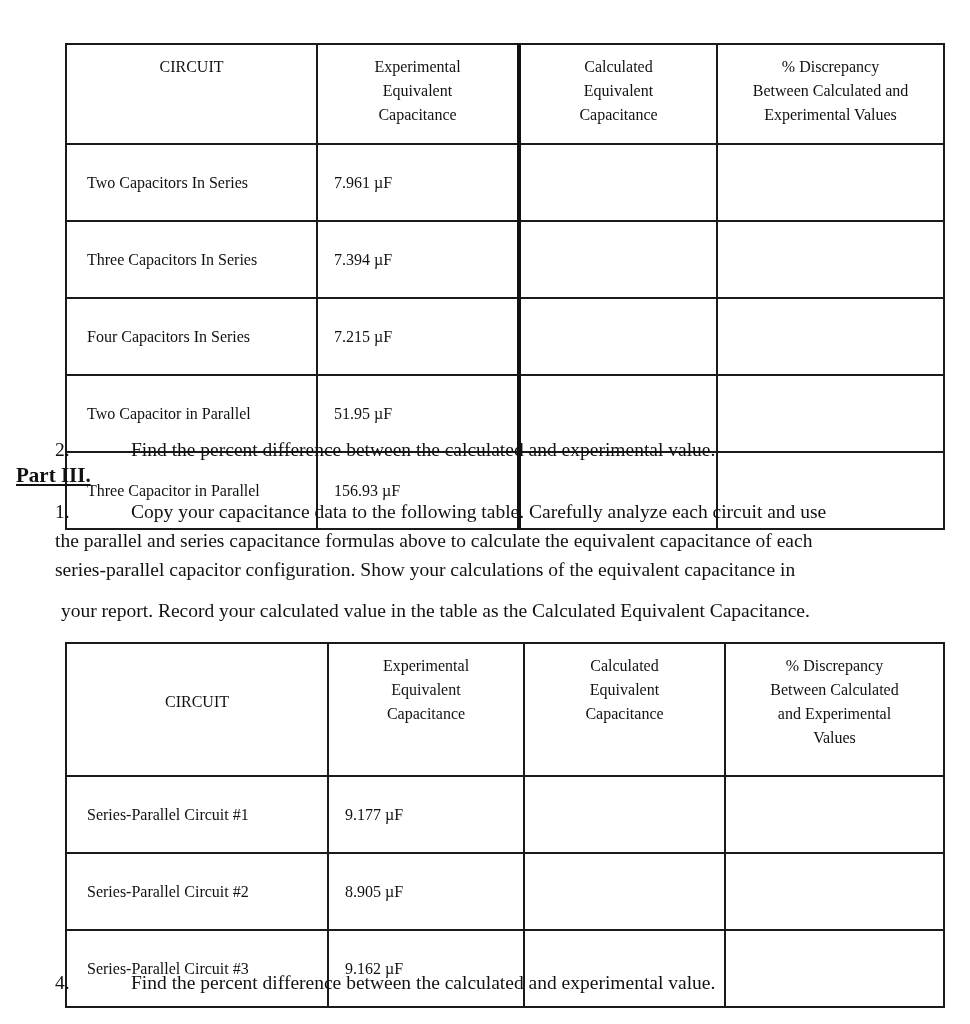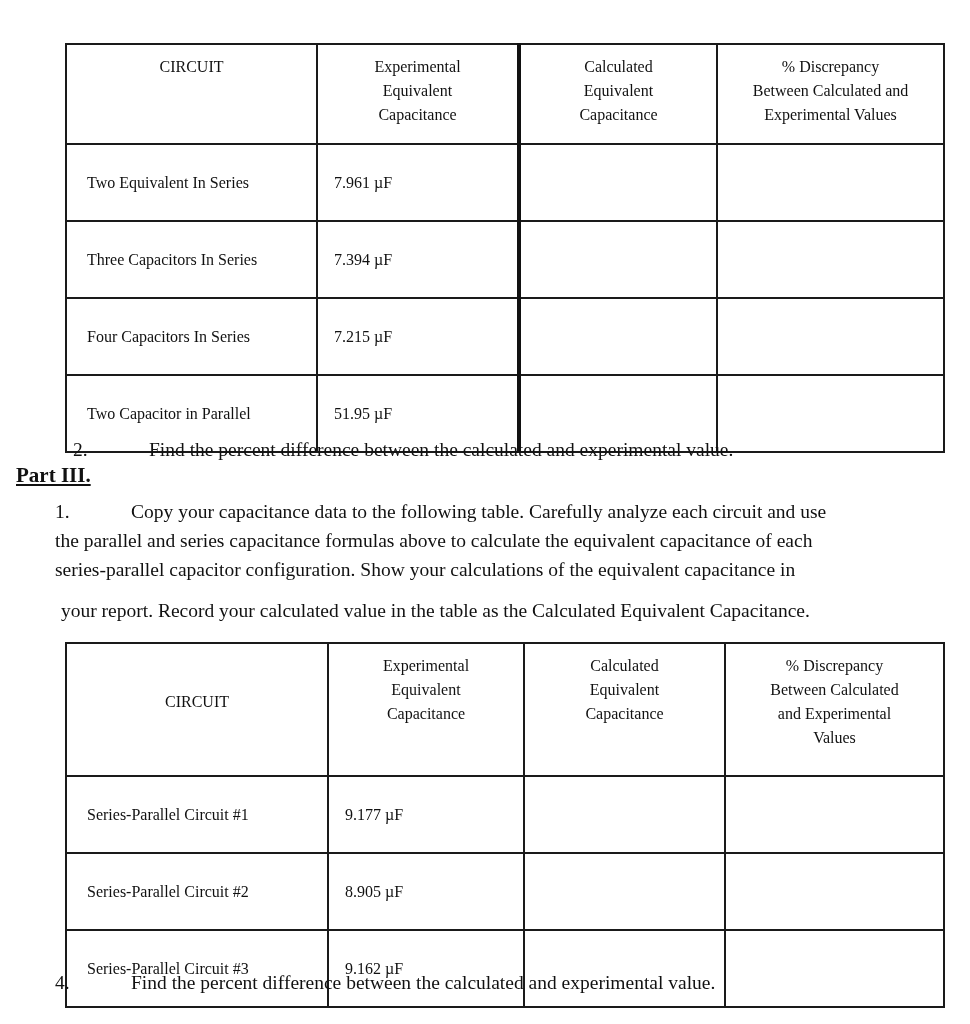--- a/index.html
+++ b/index.html
@@ -47,21 +47,21 @@
           <div>Equivalent</div>
           <div>Capacitance</div>
     </td>
     <td class="hdr">
       <div>% Discrepancy</div>
           <div>Between Calculated and</div>
           <div>Experimental Values</div>
     </td>
   </tr>
   <tr class="data-row">
-    <td class="circuit-cell">Two Equivalent In Series</td>
+    <td class="circuit-cell">Two Capacitors In Series</td>
     <td class="value-cell">7.961 µF</td>
     <td class="value-cell thick-left"></td>
     <td class="value-cell"></td>
   </tr>
   <tr class="data-row">
     <td class="circuit-cell">Three Capacitors In Series</td>
     <td class="value-cell">7.394 µF</td>
     <td class="value-cell thick-left"></td>
     <td class="value-cell"></td>
   </tr>
@@ -70,24 +70,30 @@
     <td class="value-cell">7.215  µF</td>
     <td class="value-cell thick-left"></td>
     <td class="value-cell"></td>
   </tr>
   <tr class="data-row">
     <td class="circuit-cell">Two Capacitor in Parallel</td>
     <td class="value-cell">51.95 µF</td>
     <td class="value-cell thick-left"></td>
     <td class="value-cell"></td>
   </tr>
+  <tr class="data-row">
+    <td class="circuit-cell">Three Capacitor in Parallel</td>
+    <td class="value-cell">156.93 µF</td>
+    <td class="value-cell thick-left"></td>
+    <td class="value-cell"></td>
+  </tr>
 </tbody>
   </table>
 
-<div class="pline" style="left:73px; top:435px;">
+<div class="pline" style="left:55px; top:435px;">
   <span class="num">2.</span><span>Find the percent difference between the calculated and experimental value.</span>
 </div>
 
 <div class="part-title">Part III.</div>
 
 <div class="pline" style="left:55px; top:497px;">
   <span class="num">1.</span><span>Copy your capacitance data to the following table.  Carefully analyze each circuit and use</span>
 </div>
 <div class="pline" style="left:55px; top:526px;">the parallel and series capacitance formulas above to calculate the equivalent capacitance of each</div>
 <div class="pline" style="left:55px; top:555px;">series-parallel capacitor configuration. Show your calculations of the equivalent capacitance in</div>

